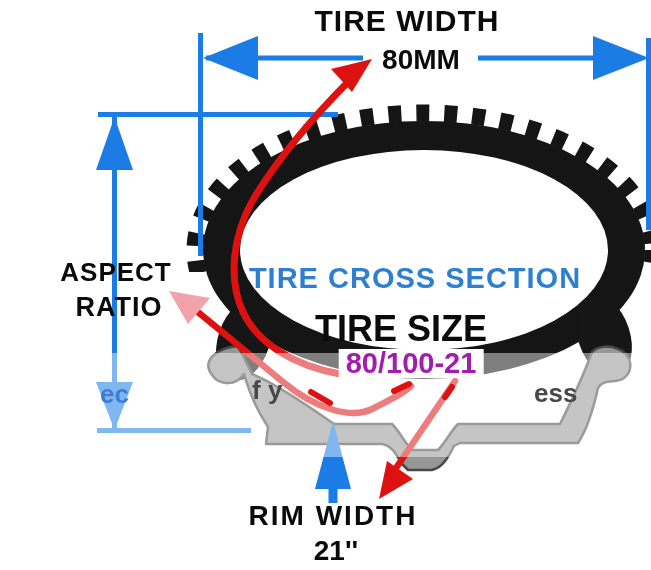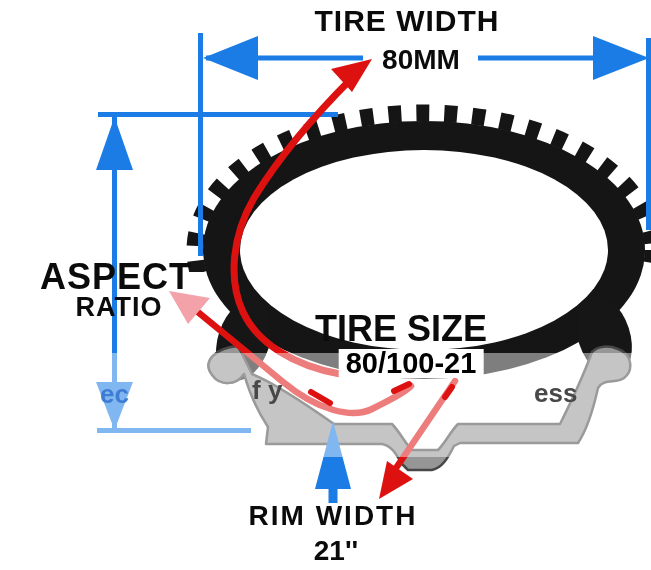--- a/index.html
+++ b/index.html
@@ -5,25 +5,25 @@
   html,body{margin:0;padding:0;background:#ffffff;}
   #stage{
     position:relative;width:651px;height:570px;background:#ffffff;overflow:hidden;
     font-family:"Liberation Sans", sans-serif;
   }
   .lbl{position:absolute;font-weight:bold;color:#0b0b0b;white-space:nowrap;line-height:1;}
   .center{transform:translateX(-50%);}
   #tire-width-label{left:407px;top:6px;font-size:30px;letter-spacing:1px;}
   #tire-width-value{left:421px;top:46px;font-size:28px;background:#fff;padding:0 6px;}
   #aspect-value{left:119px;top:224px;font-size:27px;}
-  #aspect-line2{left:116px;top:259px;font-size:36px;letter-spacing:1px;}
+  #aspect-line2{left:116px;top:259px;font-size:26px;letter-spacing:1px;}
   #aspect-line3{left:119px;top:294px;font-size:27px;letter-spacing:1px;}
   #cross-section-title{left:415px;top:264px;font-size:29px;color:#2e7fd2;letter-spacing:1px;}
   #tire-size-label{left:401px;top:311px;font-size:36px;}
-  #tire-size-value{left:411px;top:349px;font-size:29px;color:#000000;background:#fff;padding:0 7px;}
+  #tire-size-value{left:411px;top:349px;font-size:29px;color:#a21caf;background:#fff;padding:0 7px;}
   #rim-height-label{left:333px;top:502px;font-size:28px;letter-spacing:2px;}
   #rim-height-value{left:336px;top:537px;font-size:28px;}
   .wm{position:absolute;font-size:26px;font-weight:bold;line-height:1;white-space:nowrap;}
   #wm-left{left:100px;top:381px;color:#3f7cd3;}
   #wm-mid{left:252px;top:377px;color:#484848;}
   #wm-right{left:534px;top:380px;color:#484848;}
   svg{position:absolute;left:0;top:0;}
 </style>
 </head>
 <body>
@@ -106,20 +106,21 @@
       <path d="M 452,387 L 445,397"></path>
     </g>
   </svg>
 
   <div class="lbl center" id="tire-width-label">TIRE WIDTH</div>
   <div class="lbl center" id="tire-width-value">80MM</div>
 
   <div class="lbl center" id="aspect-line2">ASPECT</div>
   <div class="lbl center" id="aspect-line3">RATIO</div>
 
+  <div class="lbl center" id="cross-section-title">TIRE CROSS SECTION</div>
   <div class="lbl center" id="tire-size-label">TIRE SIZE</div>
   <div class="lbl center" id="tire-size-value">80/100-21</div>
 
   <div class="lbl center" id="rim-height-label">RIM WIDTH</div>
   <div class="lbl center" id="rim-height-value">21''</div>
 
   <div class="wm" id="wm-left">ec</div>
   <div class="wm" id="wm-mid">f y</div>
   <div class="wm" id="wm-right">ess</div>
 </div>

